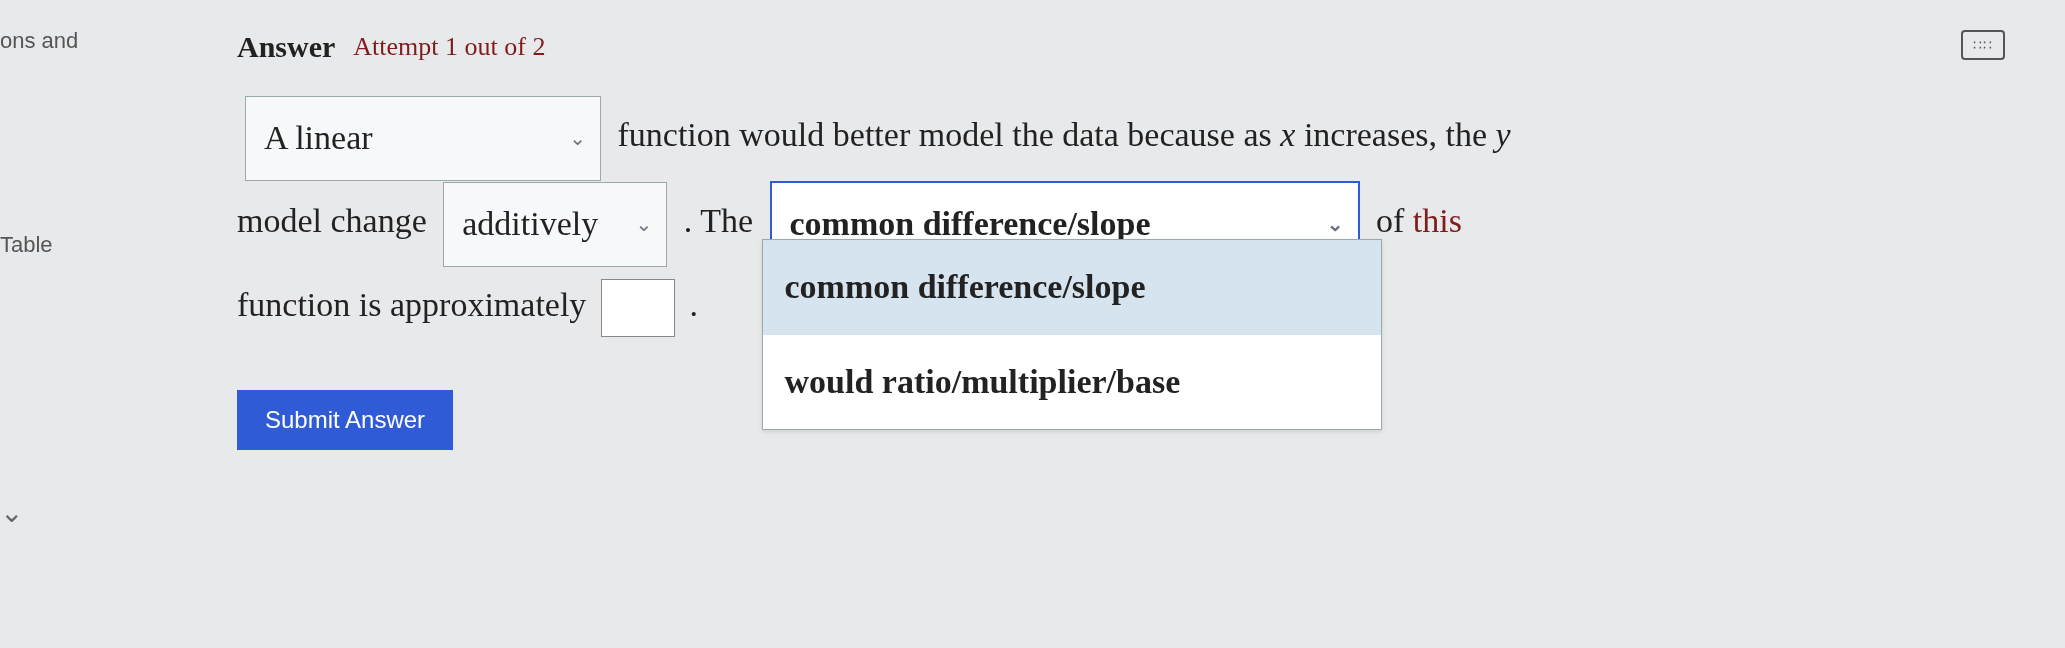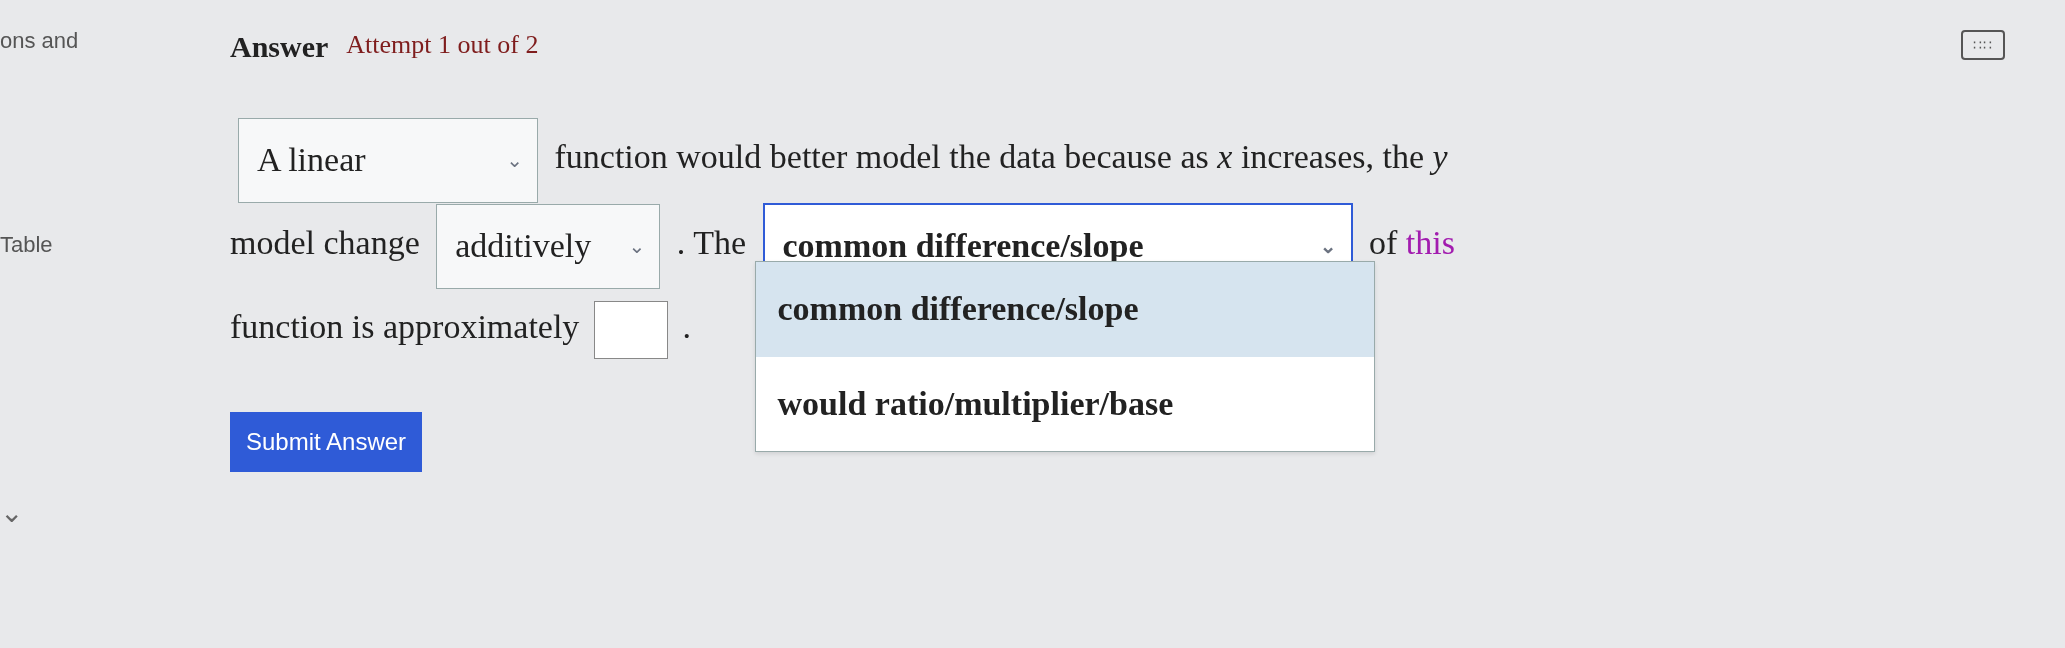--- a/index.html
+++ b/index.html
@@ -6,42 +6,42 @@
   html, body {
     margin: 0; padding: 0;
     width: 2065px; height: 648px;
     font-family: Georgia, 'Times New Roman', serif;
     background: #e8e9eb;
     color: #2a2a2a;
     overflow: hidden;
   }
   .page {
     display: flex;
-    width: 100%; height: 100%;
+    width: 100%; height: 100%; gap: 7px;
   }
   .sidebar {
     width: 170px;
     flex-shrink: 0;
     padding: 10px 0 0 0;
     font-family: Arial, Helvetica, sans-serif;
     color: #555;
     font-size: 22px;
   }
   .sidebar .nav-item { padding: 18px 0 18px 0; cursor: pointer; }
   .sidebar .nav-collapse { padding-top: 220px; font-size: 28px; color:#666; }
   .main {
     flex: 1;
     padding: 30px 60px 0 60px;
     position: relative;
   }
   .answer-header {
     display: flex;
-    align-items: flex-start;
+    align-items: center;
     gap: 18px;
-    margin-bottom: 54px;
+    margin-bottom: 32px;
     font-family: Georgia, serif;
   }
   .answer-label { font-weight: 700; font-size: 30px; color:#222; }
   .attempt-label { font-size: 26px; color: #7f1d1d; }
   .keyboard-icon {
     position: absolute;
     top: 30px; right: 60px;
     width: 44px; height: 30px;
     border: 2px solid #555;
     border-radius: 4px;
@@ -64,41 +64,41 @@
     background:#f7f8f9;
     padding: 4px 14px 4px 18px;
     font-size: 34px;
     margin: 0 8px;
     vertical-align: middle;
     min-height: 52px;
     cursor:pointer;
     font-family: Georgia, serif;
   }
   .dropdown .chev { font-size:20px; color:#6b7280; margin-left:18px; }
-  .dd1 { width: 300px; }
+  .dd1 { width: 356px; }
   .dd2 { width: 224px; }
   .dd3 { width: 590px; border:2px solid #2f5bd7; background:#fff; }
   .numbox {
     display:inline-block;
     width: 74px; height: 58px;
     border:1px solid #888;
     background:#fff;
     vertical-align: middle;
     margin: 0 6px;
   }
   .mathvar { font-style: italic; font-family: 'Times New Roman', Georgia, serif; }
-  .faded { color:#a21caf; }
+  .faded { color:#7f1d1d; }
   .submit-btn {
     display:inline-block;
     margin-top: 48px;
     background:#2f5bd7;
     color:#fff;
     font-family: Arial, Helvetica, sans-serif;
     font-size: 24px;
-    padding: 16px 16px;
+    padding: 16px 28px;
     border:none;
     cursor:pointer;
   }
   .dropdown-menu {
     position:absolute;
     background:#fff;
     border:1px solid #9aa;
     font-size: 34px;
     font-family: Georgia, serif;
     box-shadow: 0 2px 4px rgba(0,0,0,0.1);

